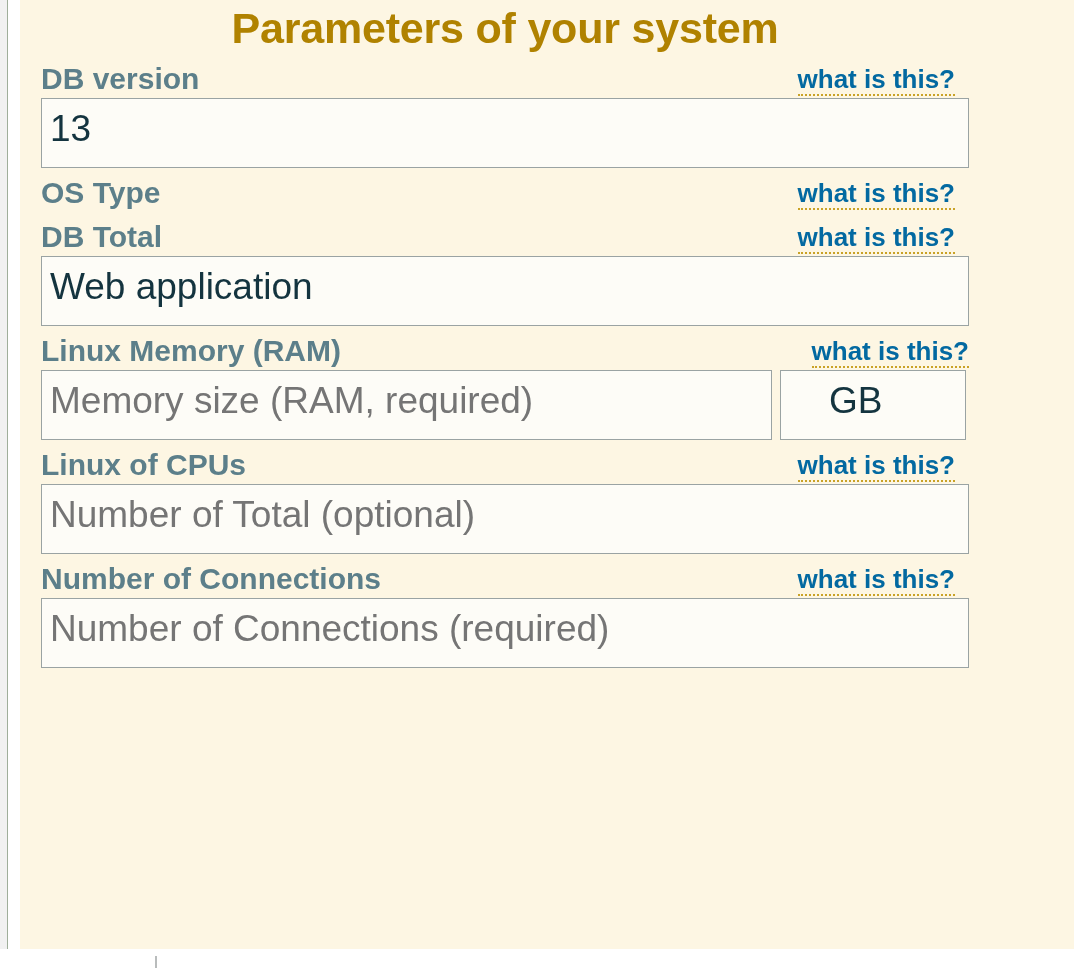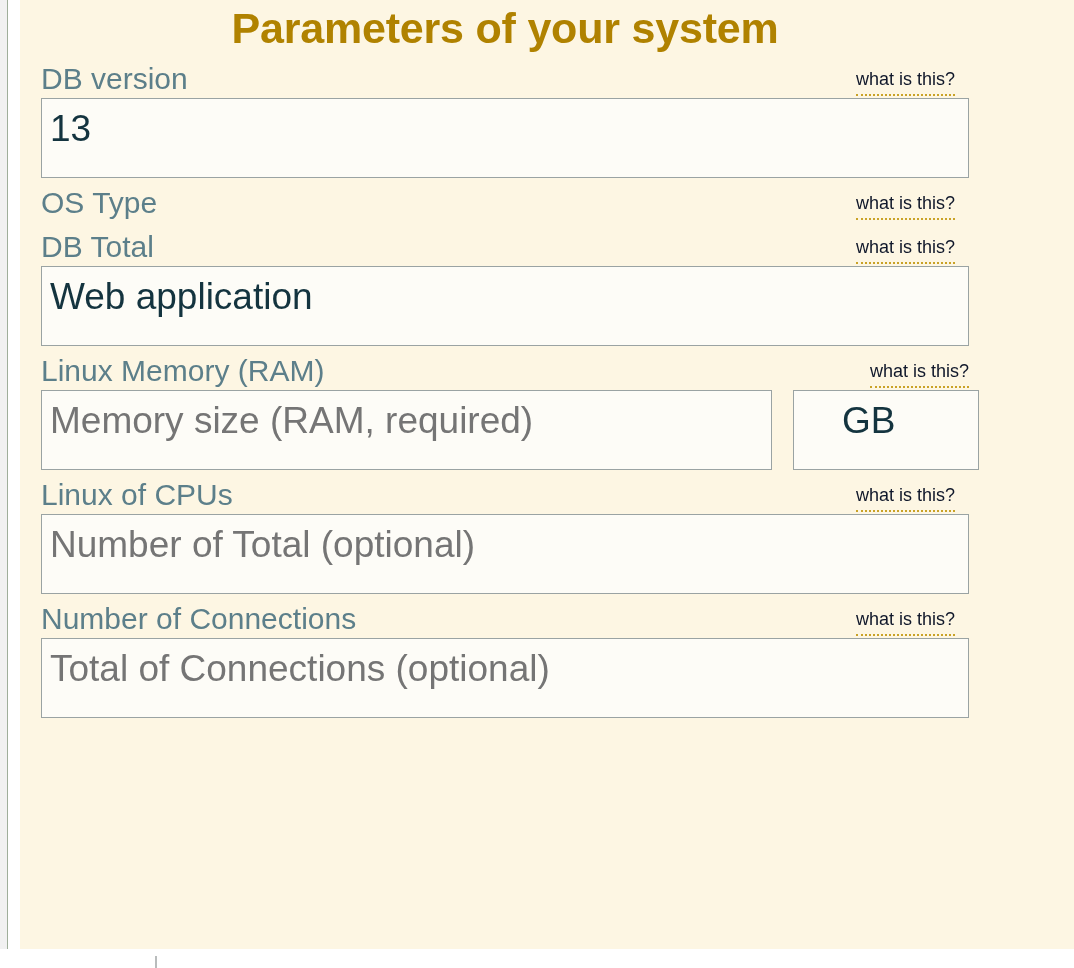--- a/index.html
+++ b/index.html
@@ -76,67 +76,68 @@
   }
 
   .field-row {
     position: relative;
     margin-top: 6px;
   }
 
   .row-head {
     position: relative;
     height: 38px;
+    font-weight: bold;
   }
 
   .field-label {
     position: absolute;
     left: 0;
     top: 0;
     font-size: 30px;
     line-height: 38px;
     color: #5c7f8a;
     white-space: nowrap;
   }
 
   .what-is-this {
     position: absolute;
     right: 14px;
     top: 4px;
-    font-size: 18px;
+    font-size: 26px;
     line-height: 30px;
-    color: #0f172a;
+    color: #0369a1;
     border-bottom: 2px dotted #c9a227;
     cursor: pointer;
     white-space: nowrap;
   }
   .what-is-this.tight { right: 0px; }
 
   .control {
     box-sizing: border-box;
     width: 100%;
-    height: 80px;
+    height: 70px;
     background: #fdfcf7;
     border: 1px solid #9aa3a3;
     font-family: "Liberation Sans", sans-serif;
     font-size: 37px;
     line-height: 60px;
     color: #14343f;
     padding: 0 8px;
     display: block;
     overflow: hidden;
     white-space: nowrap;
   }
   .control.placeholder {
     color: #757575;
   }
 
   .split-row {
     display: flex;
-    gap: 21px;
+    gap: 8px;
     width: 100%;
   }
   .split-row .control.mem {
     flex: 0 0 731px;
     width: 731px;
   }
   .split-row .control.unit {
     flex: 0 0 186px;
     width: 186px;
     padding-left: 48px;
@@ -228,21 +229,21 @@
         <span class="what-is-this">what is this?</span>
       </div>
       <div class="control placeholder">Number of Total (optional)</div>
     </div>
 
     <div class="field-row">
       <div class="row-head">
         <span class="field-label">Number of Connections</span>
         <span class="what-is-this">what is this?</span>
       </div>
-      <div class="control placeholder">Total of Connections (optional)</div>
+      <div class="control placeholder">Number of Connections (required)</div>
     </div>
 
   </div>
 
   <div class="right-col">
     <span class="rc-title">y</span>
     <span class="rc-val" style="top:78px">p</span>
     <span class="rc-line" style="top:128px">l</span>
     <span class="rc-line" style="top:175px">a</span>
     <span class="rc-line" style="top:252px">l</span>

